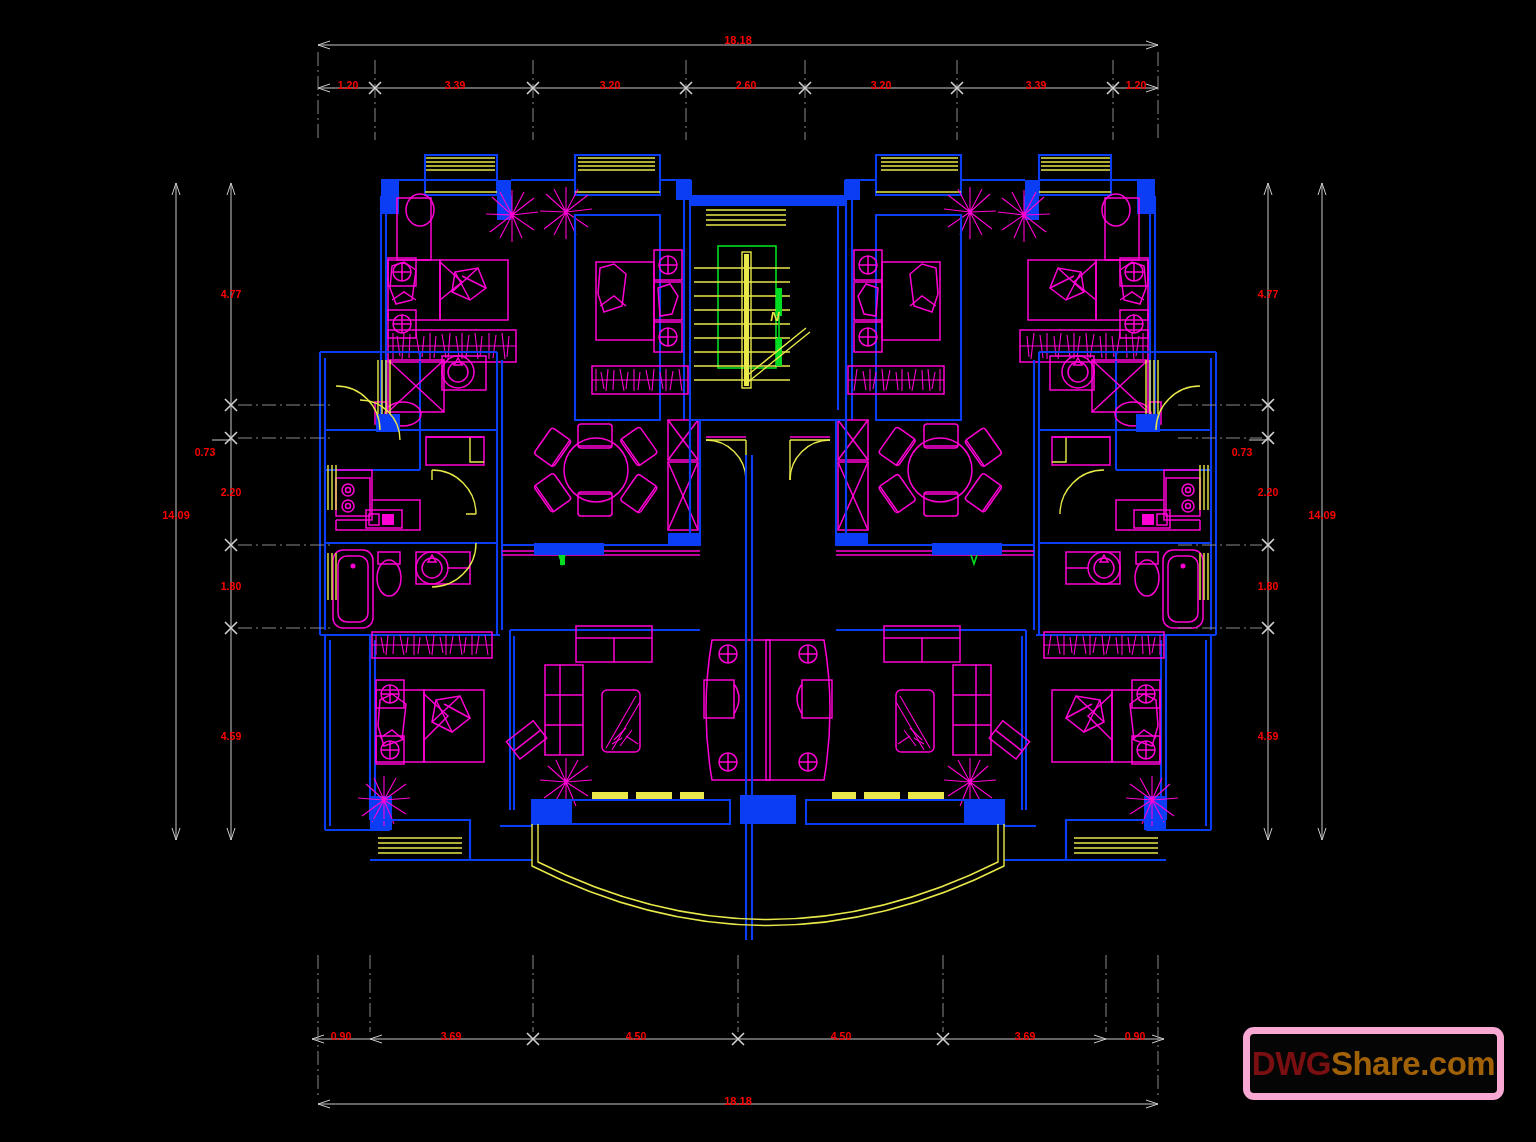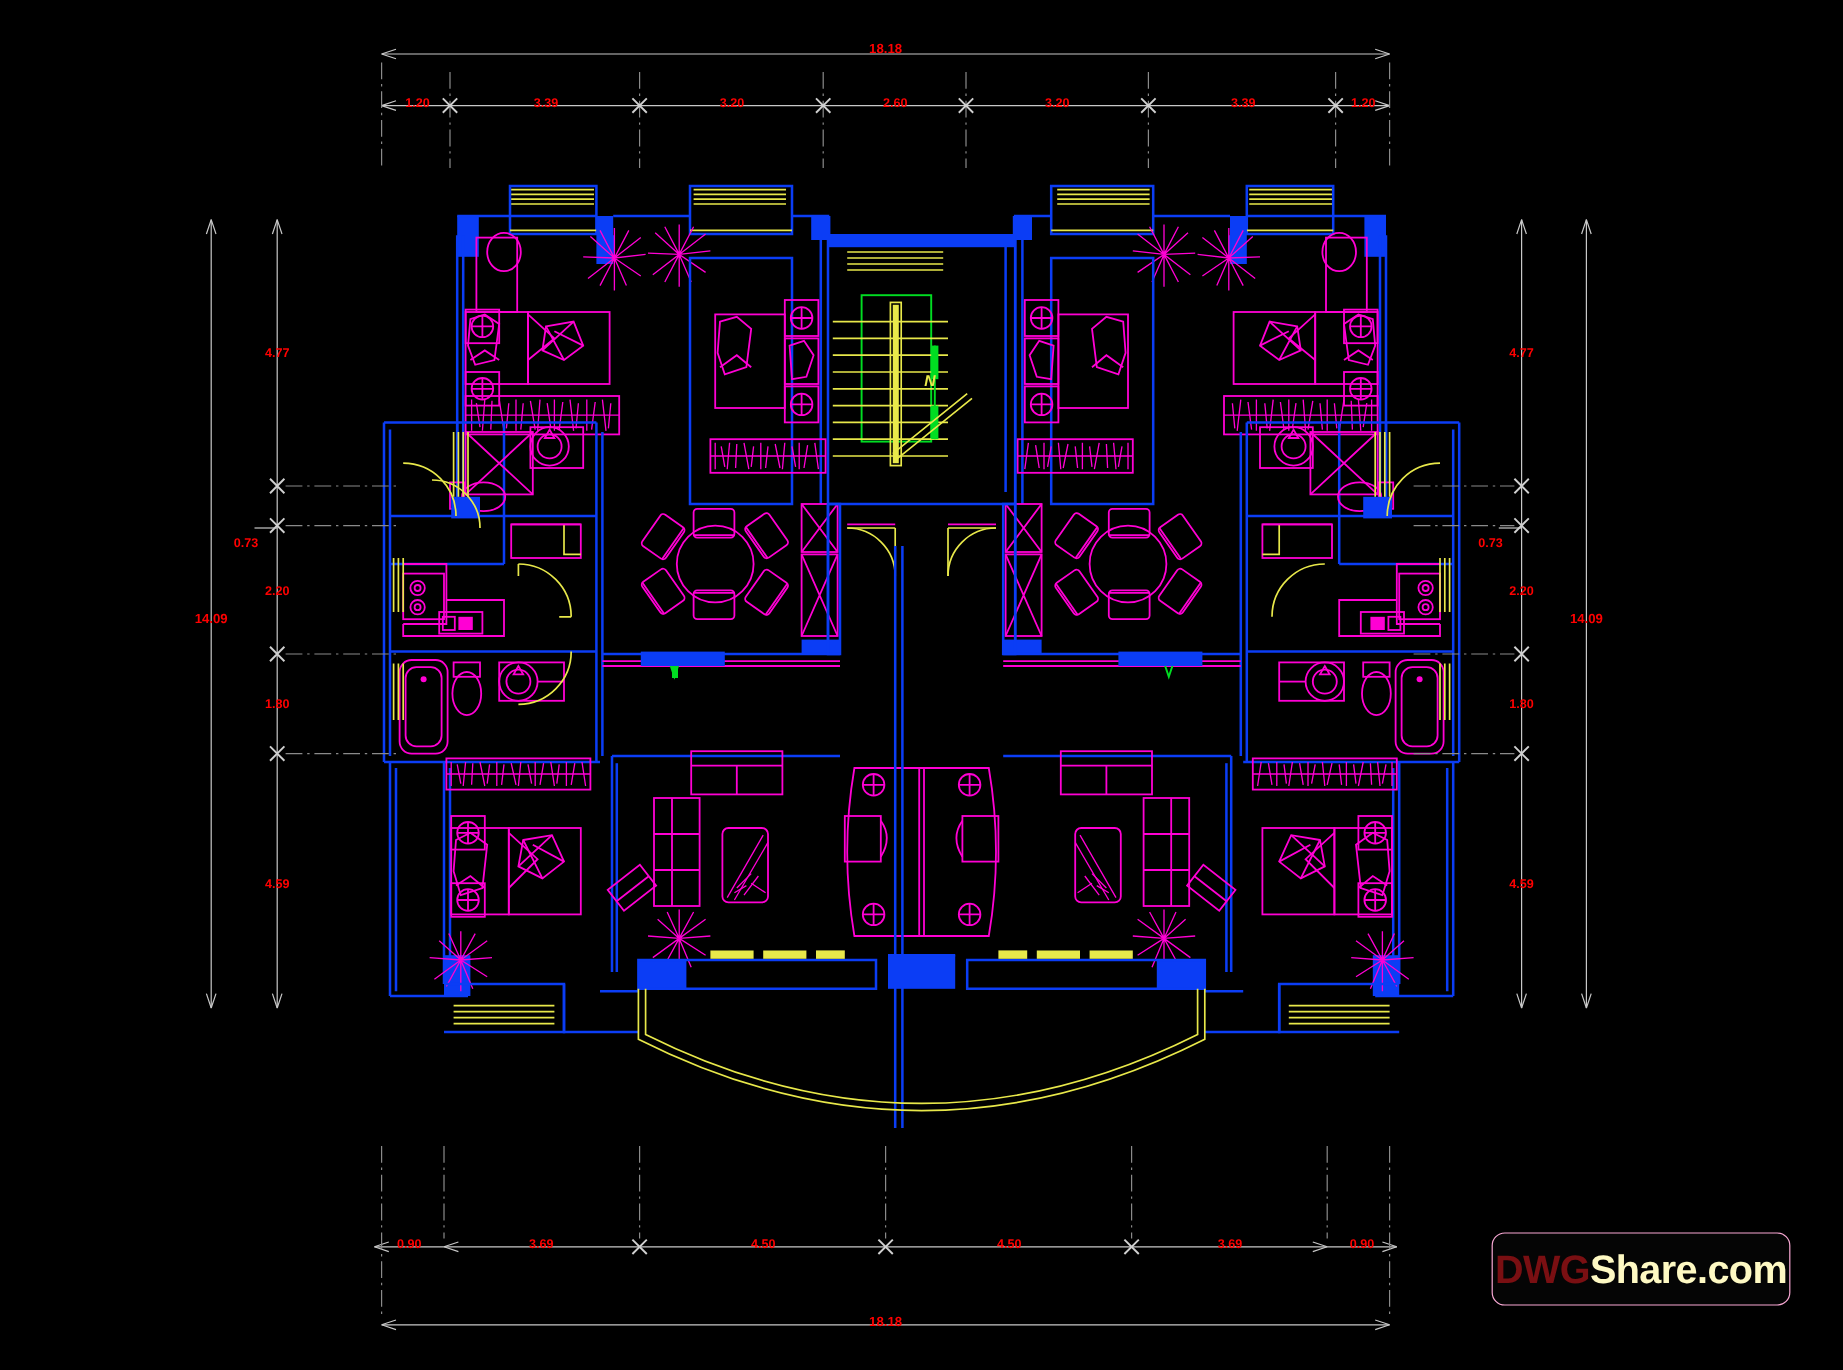--- a/index.html
+++ b/index.html
@@ -15,25 +15,25 @@
   .wall{stroke:#0b3df5;stroke-width:2.1;fill:none;}
   .wallfill{fill:#0b3df5;stroke:none;}
   .furn{stroke:#ff00d4;stroke-width:1.5;fill:none;}
   .furn-thin{stroke:#ff00d4;stroke-width:1.1;fill:none;}
   .furnfill{fill:#ff00d4;stroke:none;}
   .yel{stroke:#e8e84a;stroke-width:1.4;fill:none;}
   .yelfill{fill:#e8e84a;stroke:none;}
   .grn{stroke:#00dd22;stroke-width:1.6;fill:none;}
   .grnfill{fill:#00dd22;stroke:none;}
   #watermark{position:absolute;left:1243px;top:1027px;width:247px;height:59px;
-    border:1px solid #f9a8d4;border-radius:11px;display:flex;align-items:center;justify-content:center;
+    border:7px solid #f9a8d4;border-radius:11px;display:flex;align-items:center;justify-content:center;
     background:#050505;}
   #watermark .wm{font-size:33px;font-weight:bold;letter-spacing:-0.5px;font-family:"Liberation Sans",sans-serif;}
   #watermark .wm-dwg{color:#7a0f12;}
-  #watermark .wm-share{color:#fef9c3;}
+  #watermark .wm-share{color:#a16207;}
 </style>
 </head>
 <body>
 
 <div id="stage">
 
   <svg class="layer" viewBox="0 0 1536 1142">
 
     <g>
 

